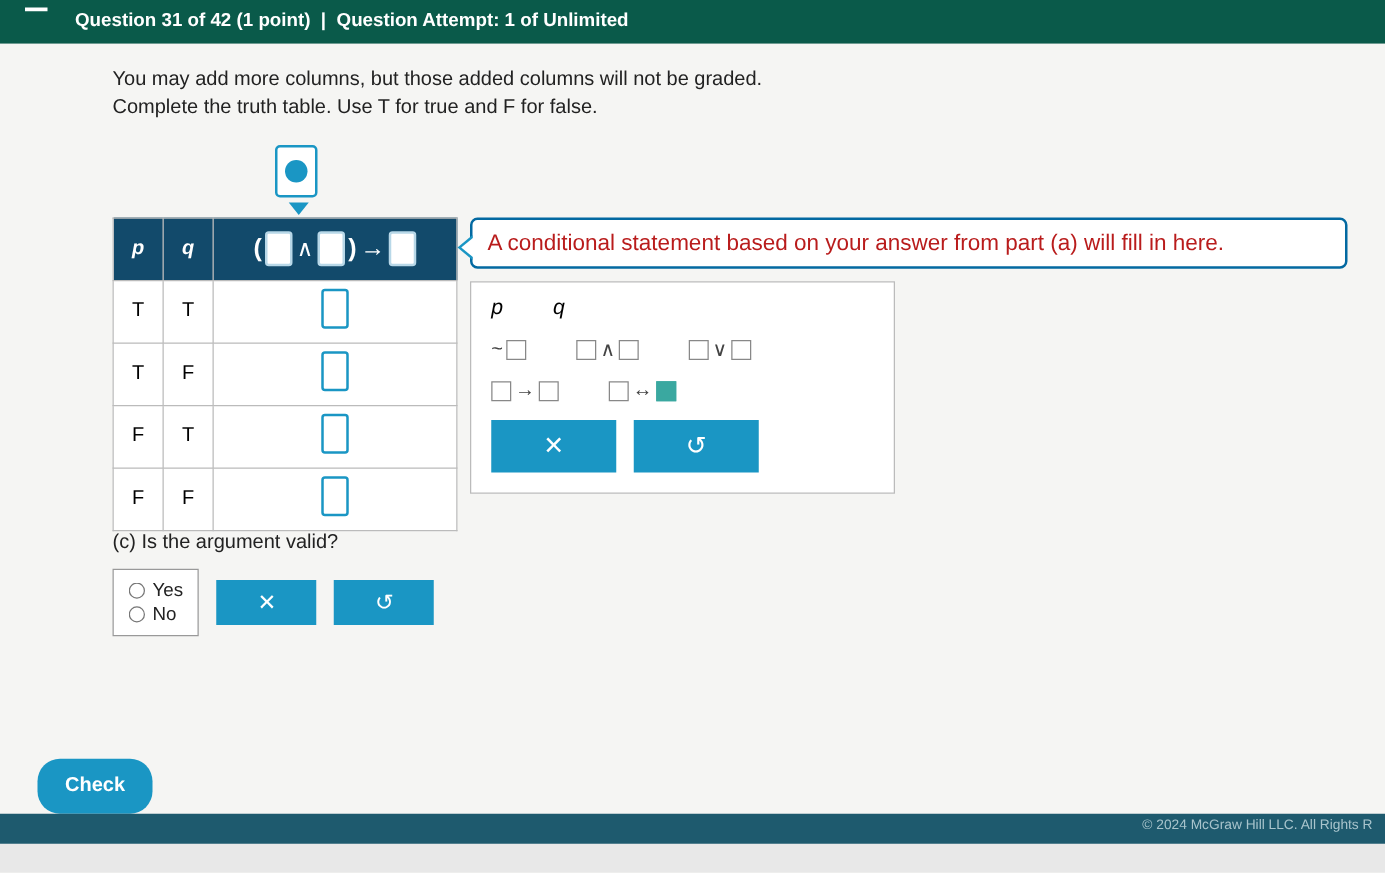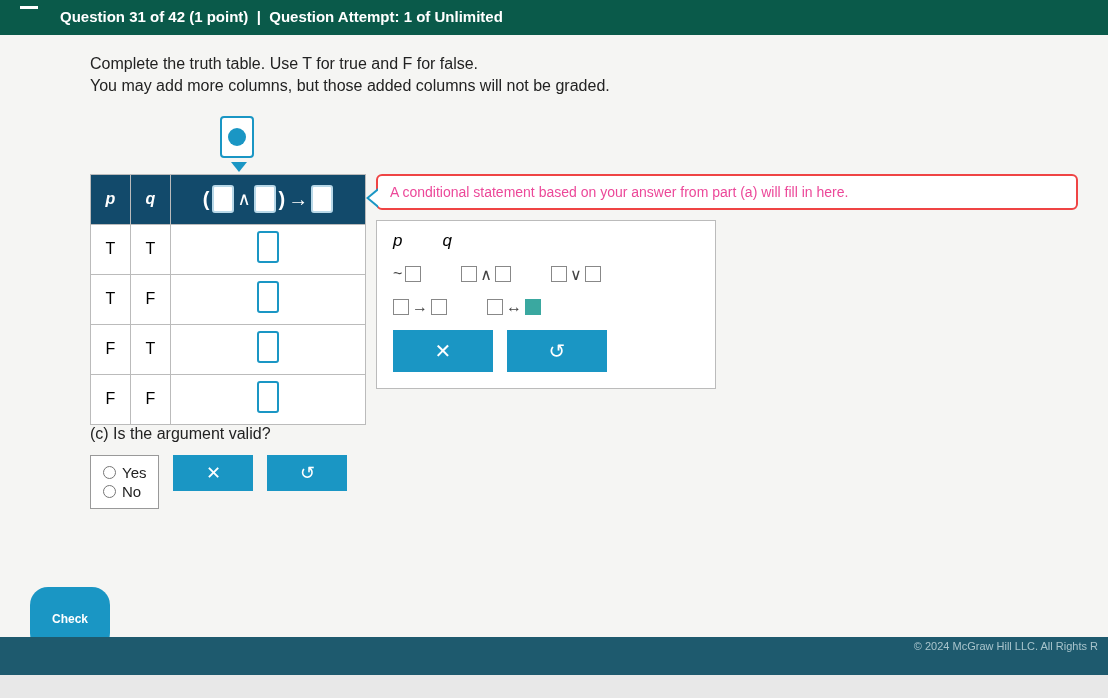--- a/index.html
+++ b/index.html
@@ -100,26 +100,26 @@
   .answer-slot {
     display: inline-block;
     width: 22px; height: 32px;
     border: 2px solid #1a96c4;
     border-radius: 3px;
     background: #fff;
   }
 
   .callout-wrap { position: relative; flex: 1; }
   .callout {
-    border: 2px solid #ef4444;
+    border: 2px solid #0369a1;
     border-radius: 6px;
     background: #fff;
     padding: 8px 12px;
-    font-size: 14px;
-    color: #ec4899;
+    font-size: 18px;
+    color: #b91c1c;
     position: relative;
   }
   .callout::before {
     content: "";
     position: absolute;
     left: -12px; top: 12px;
     width: 0; height: 0;
     border-top: 10px solid transparent;
     border-bottom: 10px solid transparent;
     border-right: 12px solid #1a96c4;
@@ -151,21 +151,21 @@
     width: 100px; height: 42px;
     background: #1a96c4;
     color: #fff;
     border: none;
     font-size: 20px;
     display: flex; align-items:center; justify-content:center;
     cursor: pointer;
   }
 
   .part-c { font-size: 16px; color:#222; }
-  .part-c-controls { display:flex; gap:14px; align-items:flex-start; margin-top:12px;}
+  .part-c-controls { display:flex; gap:14px; align-items:center; margin-top:12px;}
   .radio-box {
     border: 1px solid #999;
     background: #fff;
     padding: 6px 12px;
     font-size: 15px;
   }
   .radio-box label { display:flex; align-items:center; gap:6px; margin:2px 0;}
   .btn-sm {
     width: 80px; height: 36px;
     background: #1a96c4; color:#fff; border:none;
@@ -173,52 +173,52 @@
     display:flex; align-items:center; justify-content:center;
   }
 
   .check-btn {
     position: absolute;
     left: 30px; bottom: 24px;
     background: #1a96c4;
     color:#fff;
     border:none;
     border-radius: 18px;
-    padding: 25px 22px;
-    font-size: 12px;
+    padding: 13px 22px;
+    font-size: 16px;
     font-weight: bold;
     cursor:pointer;
   }
 
   .footer-strip {
     position:absolute;
     bottom:0; left:0; right:0;
-    height: 38px;
+    height: 24px;
     background: #1e5a6e;
     color: #a8c4cc;
     font-size: 11px;
     text-align: right;
     padding: 3px 10px 0 0;
   }
 </style>
 </head>
 <body>
 
 <div class="header-bar">
   <div class="dash"></div>
   <span>Question 31 of 42 (1 point)</span>
   &nbsp;|&nbsp;
   <span>Question Attempt: 1 of Unlimited</span>
 </div>
 
 <div class="content">
 
   <div class="instructions">
+    <div>You may add more columns, but those added columns will not be graded.</div>
     <div>Complete the truth table. Use T for true and F for false.</div>
-    <div>You may add more columns, but those added columns will not be graded.</div>
   </div>
 
   <div class="add-col-btn">
     <span class="plus">+</span>
   </div>
   <div class="plus-pointer"></div>
 
   <div class="row-wrap">
     <table class="truth">
       <tbody>

